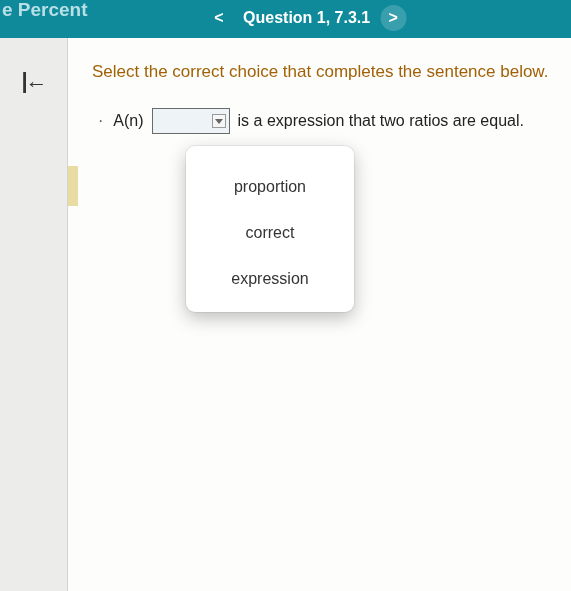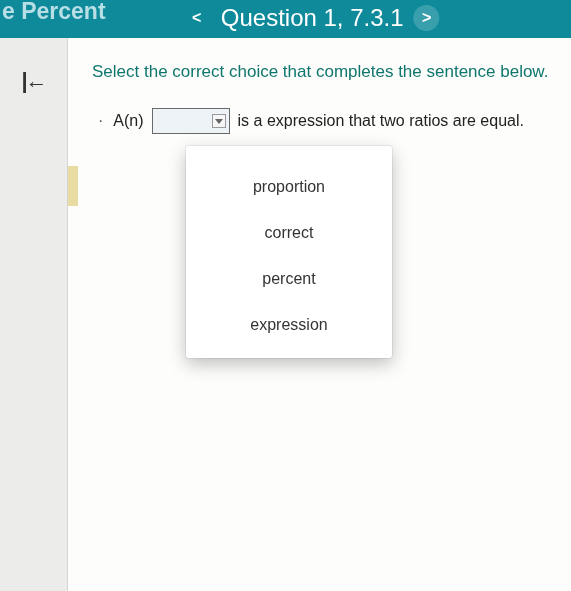--- a/index.html
+++ b/index.html
@@ -12,21 +12,21 @@
     }
     .header {
       background: #0e8a9b;
       color: #fff;
       height: 38px;
       display: flex;
       align-items: flex-start;
       position: relative;
     }
     .header-title {
-      font-size: 23px;
+      font-size: 19px;
       font-weight: bold;
       color: #b8dfe6;
       padding-left: 2px;
       padding-top: 0;
       line-height: 1;
     }
     .header-center {
       position: absolute;
       left: 50%;
       transform: translateX(-40%);
@@ -47,22 +47,22 @@
       font-size: 16px;
     }
     .nav-btn.right {
       background: rgba(255,255,255,0.18);
       border-radius: 50%;
       width: 26px;
       height: 26px;
     }
     .question-label {
       color: #fff;
-      font-weight: normal;
-      font-size: 24px;
+      font-weight: bold;
+      font-size: 16px;
     }
     .main {
       display: flex;
       height: calc(100% - 38px);
     }
     .sidebar {
       width: 68px;
       background: #ececea;
       border-right: 1px solid #d4d4d2;
       display: flex;
@@ -86,21 +86,21 @@
     .marker {
       position: absolute;
       left: 0;
       top: 128px;
       width: 10px;
       height: 40px;
       background: #e9dca3;
     }
     .prompt {
       font-size: 17px;
-      color: #0f766e;
+      color: #a16207;
       margin-bottom: 26px;
     }
     .sentence-row {
       display: flex;
       align-items: center;
       gap: 8px;
       margin-left: 6px;
       font-size: 16px;
       color: #222;
     }
@@ -117,24 +117,24 @@
       align-items: center;
       justify-content: flex-end;
       padding-right: 3px;
       cursor: pointer;
     }
     .blank-box svg { display: block; }
     .dropdown {
       position: absolute;
       top: 108px;
       left: 118px;
-      width: 206px;
+      width: 168px;
       background: #fff;
       box-shadow: 0 6px 18px rgba(0,0,0,0.25), 0 0 0 1px rgba(0,0,0,0.06);
-      border-radius: 3px;
+      border-radius: 9px;
       padding: 18px 0 10px 0;
     }
     .dropdown-item {
       text-align: center;
       font-size: 16px;
       color: #333;
       padding: 14px 0;
       cursor: pointer;
     }
   </style>
@@ -173,17 +173,16 @@
           <rect x="0.5" y="0.5" width="13" height="13" fill="#f6f6f6" stroke="#9a9a9a"></rect>
           <path d="M3 5 L7 10 L11 5 Z" fill="#666"></path>
         </svg>
       </div>
       <span>is a expression that two ratios are equal.</span>
     </div>
 
     <div class="dropdown">
       <div class="dropdown-item">proportion</div>
       <div class="dropdown-item">correct</div>
-      <div class="dropdown-item">percent</div>
       <div class="dropdown-item">expression</div>
     </div>
   </div>
 </div>
 
 </body></html>

